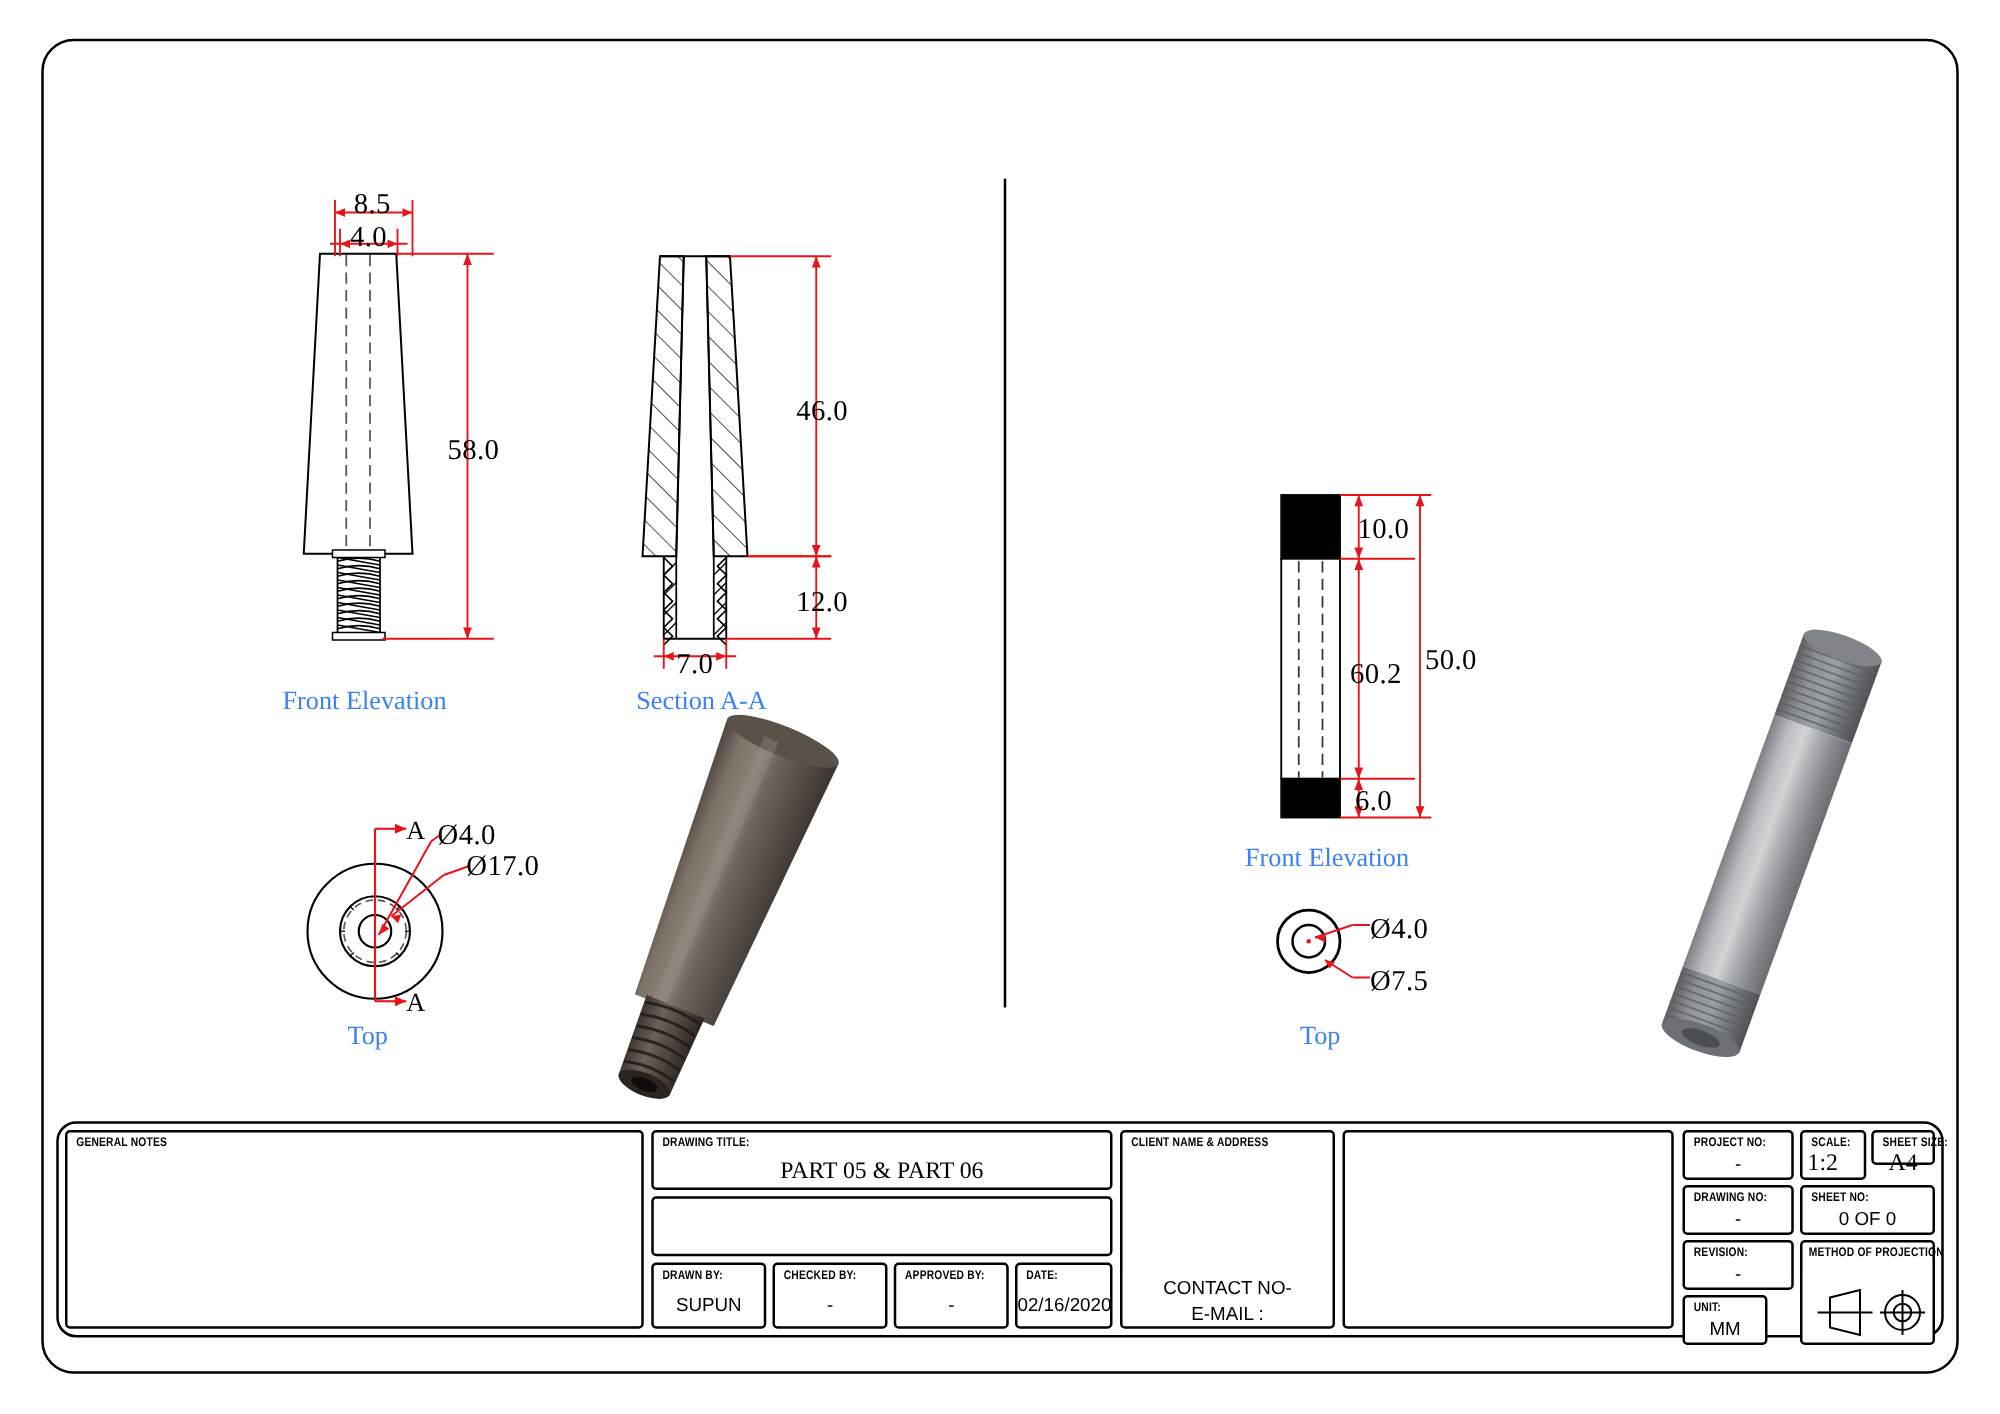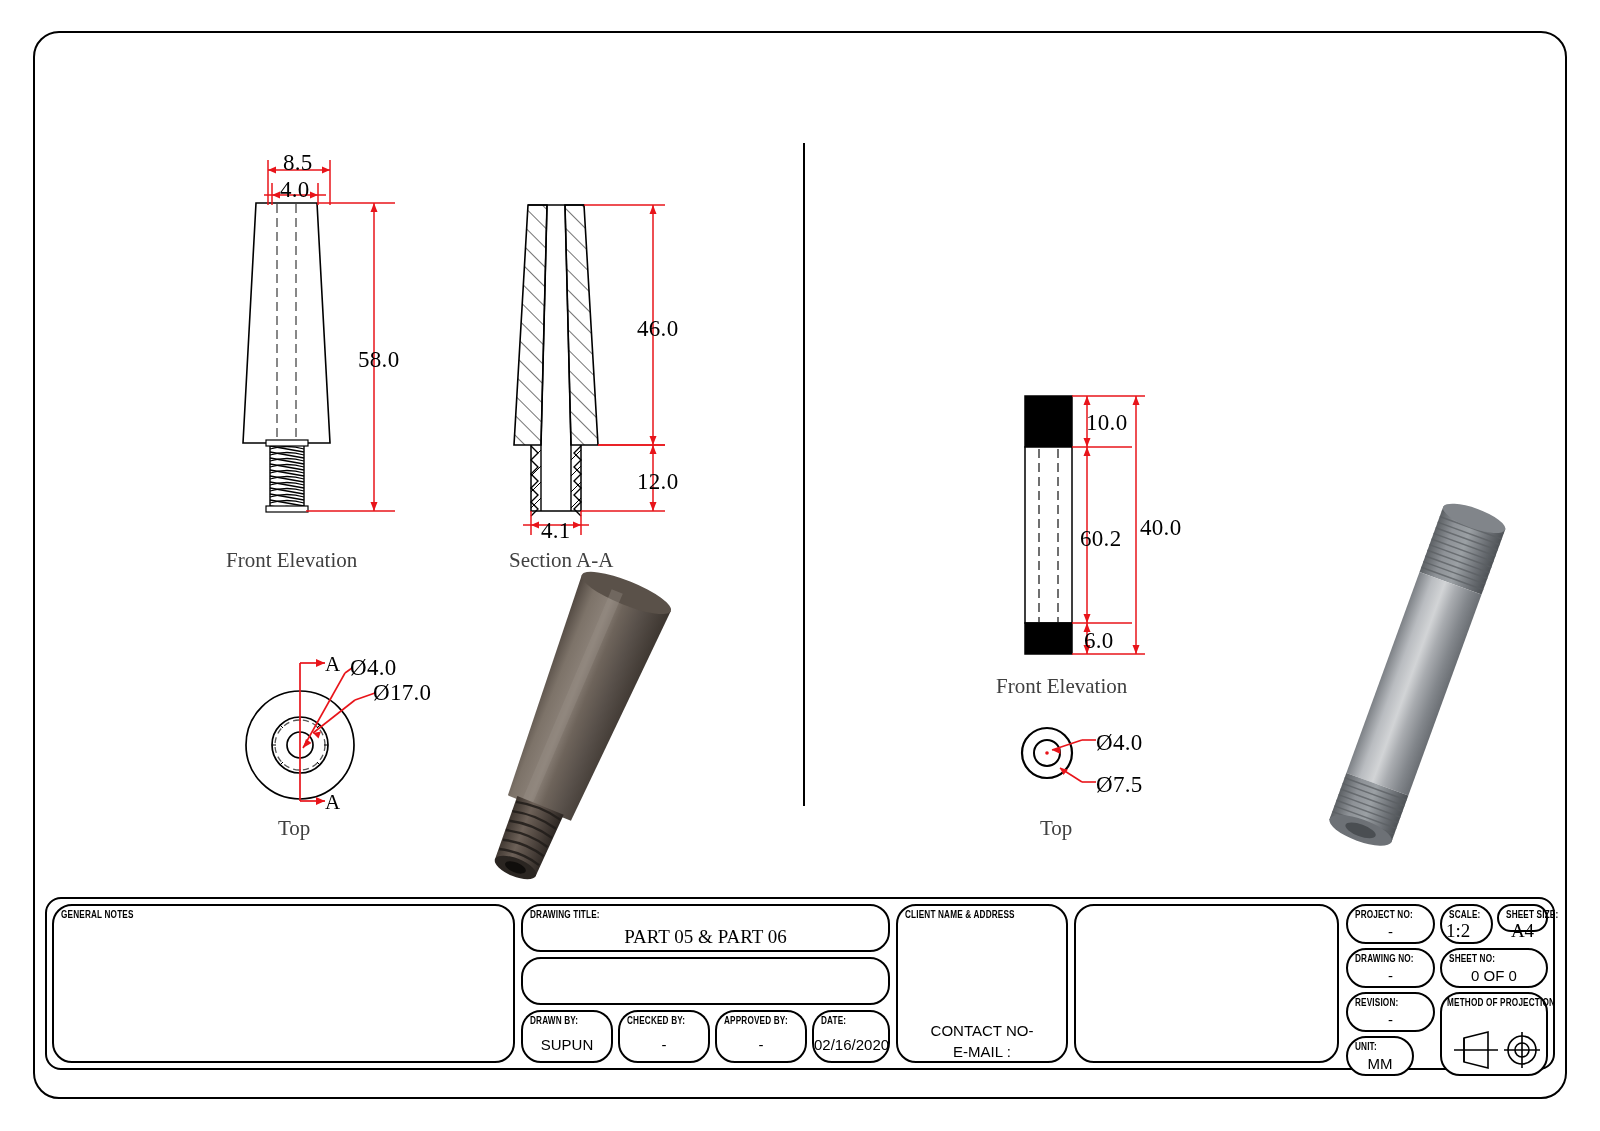--- a/index.html
+++ b/index.html
@@ -14,35 +14,35 @@
     position:absolute;left:33px;top:31px;width:1534px;height:1068px;
     border:2px solid #000;border-radius:26px;box-sizing:border-box;
   }
 
   
   .divider{
     position:absolute;left:803px;top:143px;width:2px;height:663px;background:#000;
   }
   .view-title{
     position:absolute;font-family:"Liberation Serif",serif;
-    font-size:21px;color:#404040;white-space:nowrap;
+    font-size:21px;color:#3b82f6;white-space:nowrap;
   }
   .dim-txt{
     position:absolute;font-family:"Liberation Serif",serif;
     font-size:23px;color:#000;white-space:nowrap;letter-spacing:.3px;
   }
   svg{position:absolute;overflow:visible;}
 
   
   .tb-wrap{position:absolute;left:45px;top:897px;width:1510px;height:173px;}
   .tb-outer{
     position:absolute;inset:0;border:2px solid #000;border-radius:16px;box-sizing:border-box;
   }
   .cell{
-    position:absolute;border:2px solid #000;border-radius:20px;box-sizing:border-box;
+    position:absolute;border:2px solid #000;border-radius:4px;box-sizing:border-box;
     background:#fff;
   }
   .cell .hd{
     position:absolute;left:7px;top:3px;
     font-family:"Liberation Sans",sans-serif;font-weight:bold;
     font-size:10px;transform:scaleX(.82);transform-origin:left top;
     letter-spacing:.2px;white-space:nowrap;
   }
   .cell .vl{
     position:absolute;left:0;right:0;text-align:center;
@@ -177,21 +177,21 @@
     <g stroke="#e8141a" stroke-width="1.5" fill="none">
       <line x1="531" y1="511" x2="531" y2="535"></line>
       <line x1="581" y1="511" x2="581" y2="535"></line>
       <line x1="523" y1="525" x2="589" y2="525"></line>
       <path d="M531,525 l8,-3.5 v7 z" fill="#e8141a" stroke="none"></path>
       <path d="M581,525 l-8,-3.5 v7 z" fill="#e8141a" stroke="none"></path>
     </g>
   </svg>
   <div class="dim-txt" style="left:637px;top:316px;">46.0</div>
   <div class="dim-txt" style="left:637px;top:469px;">12.0</div>
-  <div class="dim-txt" style="left:541px;top:518px;">4.1</div>
+  <div class="dim-txt" style="left:541px;top:518px;">7.0</div>
   <div class="view-title" style="left:509px;top:548px;">Section A-A</div>
 
   <svg style="left:0;top:0;width:1600px;height:1131px;">
     <circle cx="300" cy="745" r="54" fill="#fff" stroke="#000" stroke-width="1.7"></circle>
     <circle cx="300" cy="745" r="28" fill="#fff" stroke="#000" stroke-width="1.7"></circle>
     <circle cx="300" cy="745" r="25" fill="none" stroke="#555" stroke-width="1.3" stroke-dasharray="6,4"></circle>
     <circle cx="300" cy="745" r="13" fill="#fff" stroke="#000" stroke-width="1.7"></circle>
 
     <g stroke="#000" stroke-width="1">
       <line x1="300" y1="717" x2="300" y2="721"></line>
@@ -303,21 +303,21 @@
     </g>
 
     <g stroke="#e8141a" stroke-width="1.5" fill="none">
       <line x1="1136" y1="396" x2="1136" y2="654"></line>
       <path d="M1136,396 l-3.5,9 h7 z" fill="#e8141a" stroke="none"></path>
       <path d="M1136,654 l-3.5,-9 h7 z" fill="#e8141a" stroke="none"></path>
     </g>
   </svg>
   <div class="dim-txt" style="left:1086px;top:410px;">10.0</div>
   <div class="dim-txt" style="left:1080px;top:526px;">60.2</div>
-  <div class="dim-txt" style="left:1140px;top:515px;">40.0</div>
+  <div class="dim-txt" style="left:1140px;top:515px;">50.0</div>
   <div class="dim-txt" style="left:1084px;top:628px;">6.0</div>
   <div class="view-title" style="left:996px;top:674px;">Front Elevation</div>
 
   <svg style="left:0;top:0;width:1600px;height:1131px;">
     <circle cx="1047" cy="753" r="25" fill="#fff" stroke="#000" stroke-width="2.2"></circle>
     <circle cx="1047" cy="753" r="13" fill="#fff" stroke="#000" stroke-width="2"></circle>
     <circle cx="1047" cy="753" r="1.8" fill="#e8141a"></circle>
     <g stroke="#e8141a" stroke-width="1.6" fill="none">
       <line x1="1052" y1="750" x2="1082" y2="740"></line>
       <line x1="1082" y1="740" x2="1096" y2="740"></line>

